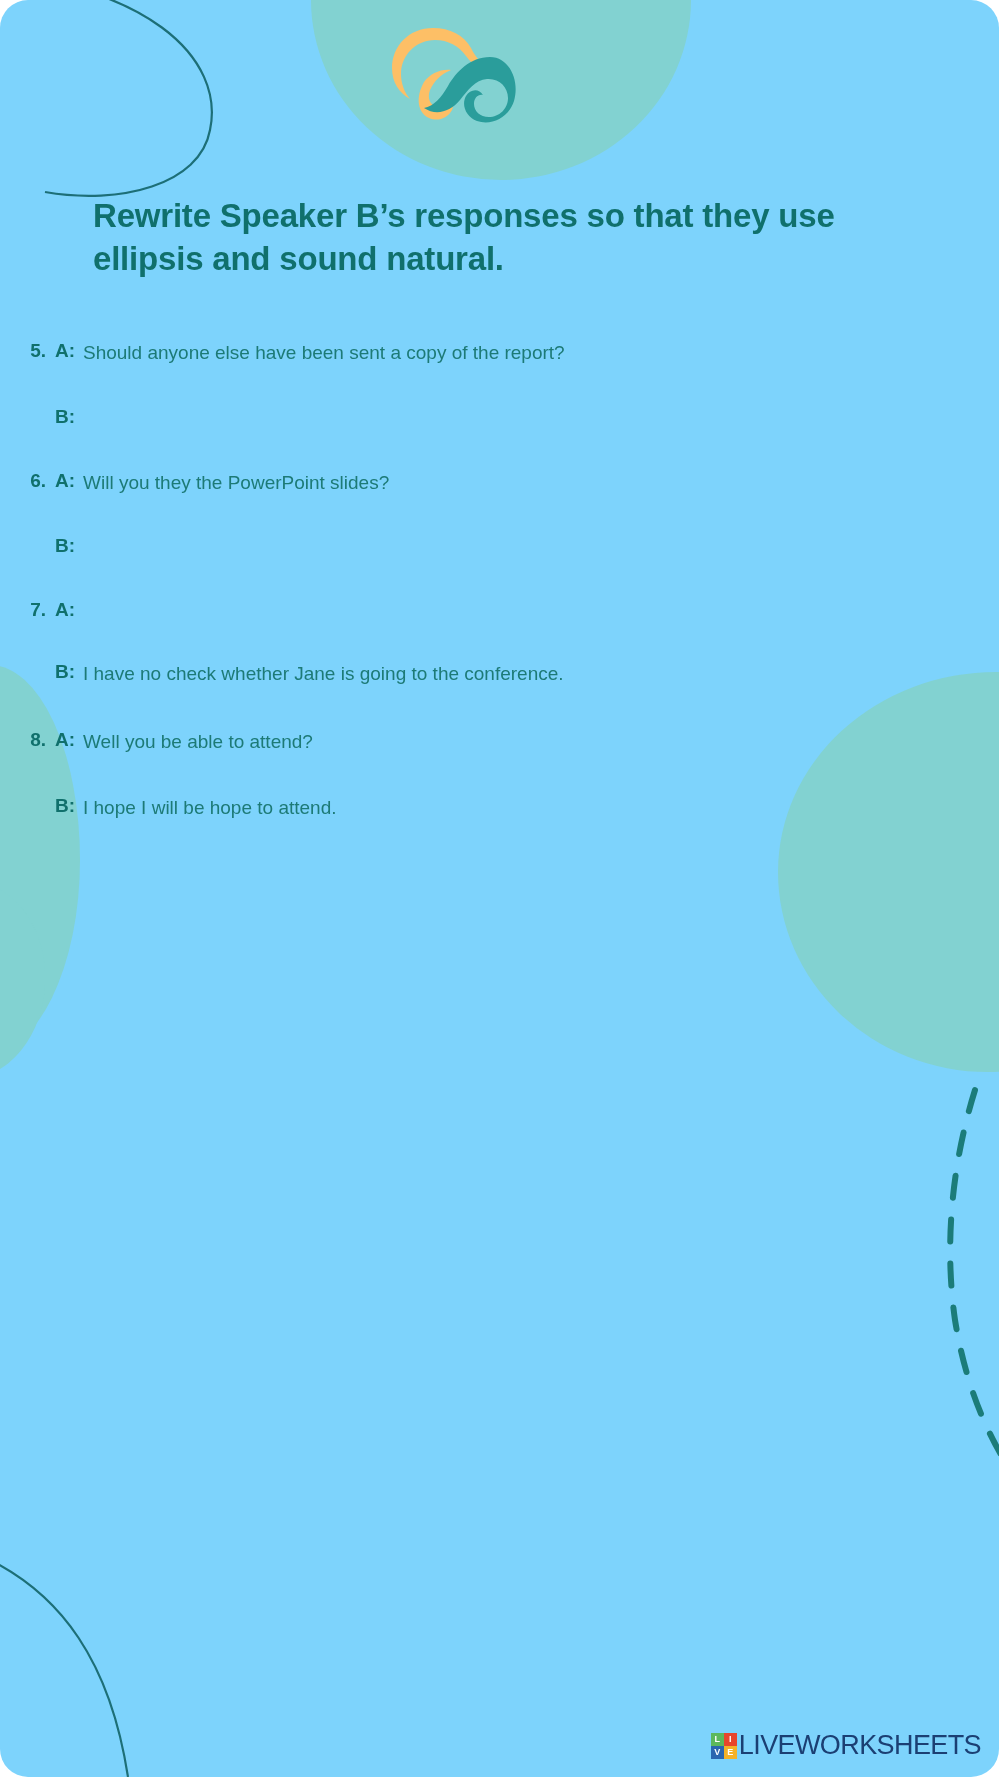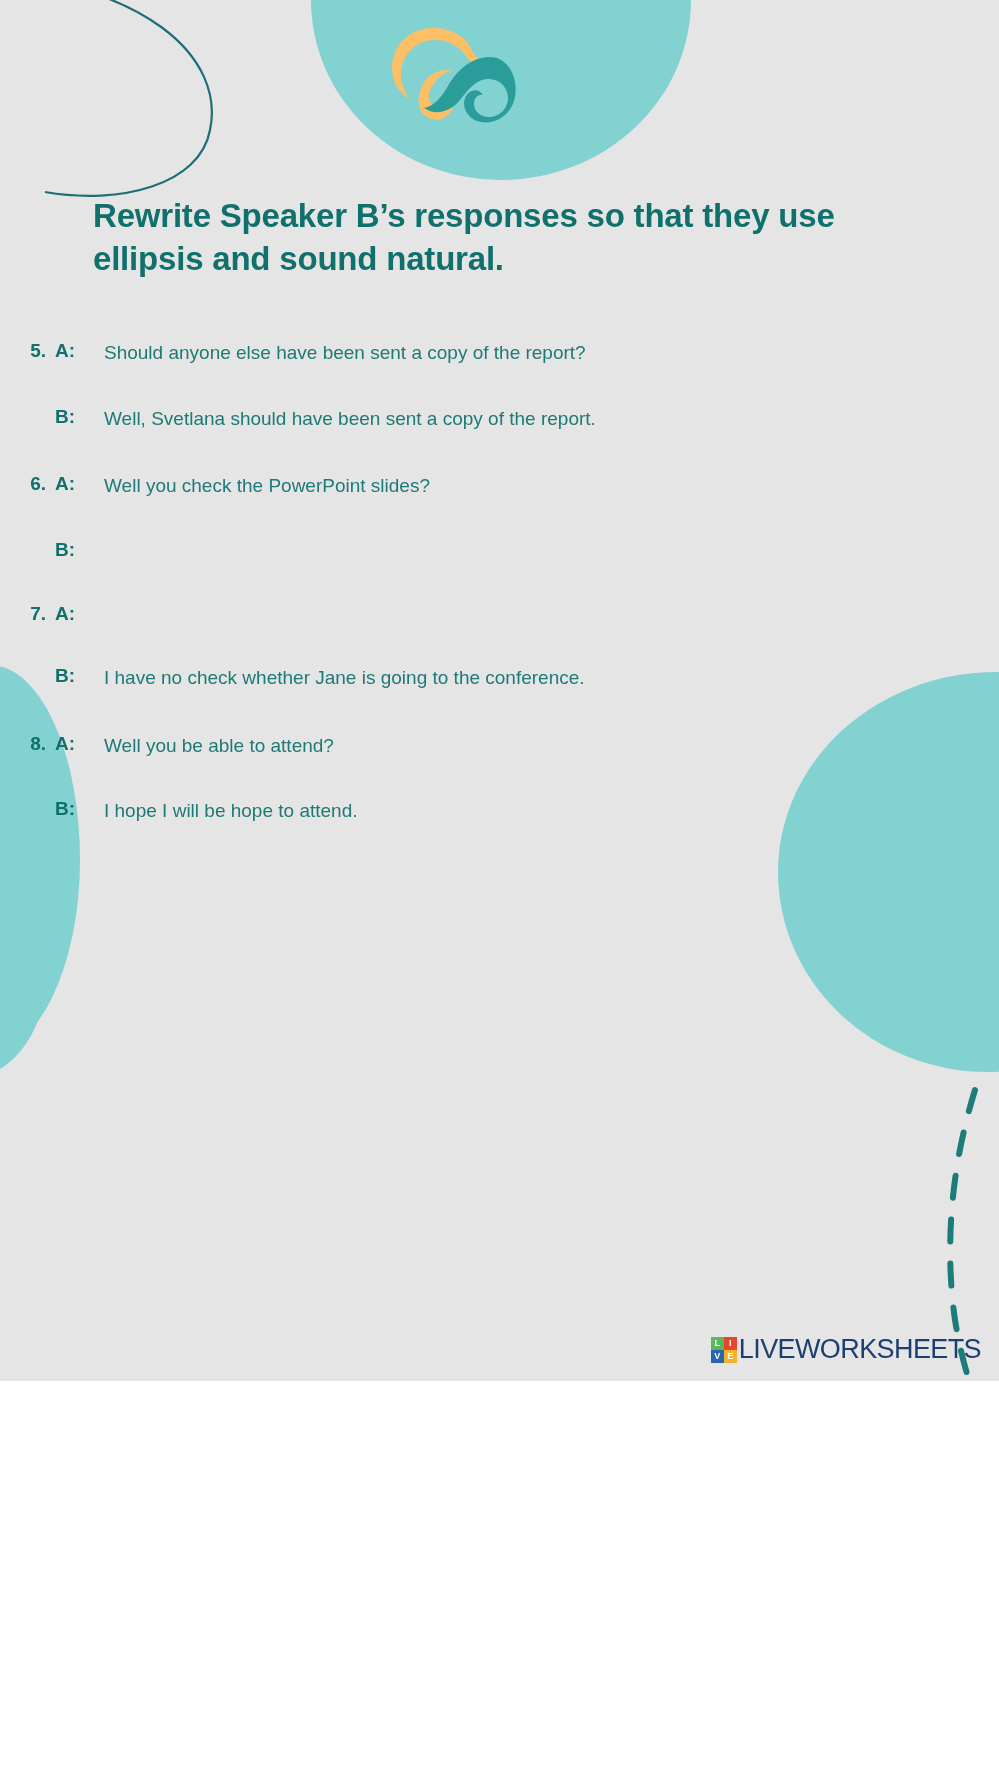--- a/index.html
+++ b/index.html
@@ -6,23 +6,24 @@
     margin: 0;
     padding: 0;
     background: #ffffff;
   }
   body {
     font-family: "Liberation Sans", sans-serif;
   }
   .page {
     position: relative;
     width: 999px;
-    height: 1381px;
+    height: 1777px;
     overflow: hidden;
-    background: #e5e5e5;
+    background: #7dd3fc;
+    border-radius: 28px;
   }
 
   
   .deco { position: absolute; pointer-events: none; }
 
   .top-dome {
     left: 311px;
     top: -160px;
     width: 380px;
     height: 340px;
@@ -132,21 +133,20 @@
     min-width: 22px;
   }
 
   .q-text {
     flex: 1 1 auto;
     font-size: 19px;
     line-height: 1.35;
     color: #1d7a76;
     font-weight: normal;
     max-width: 660px;
-    margin-left: 21px;
   }
 
   
   .footer {
     position: absolute;
     right: 18px;
     bottom: 16px;
     display: flex;
     align-items: center;
   }
@@ -217,29 +217,28 @@
 
       <div class="q-item">
         <div class="q-row">
           <div class="q-num">5.</div>
           <div class="q-speaker">A:</div>
           <div class="q-text">Should anyone else have been sent a copy of the report?</div>
         </div>
         <div class="q-row">
           <div class="q-num blank">.</div>
           <div class="q-speaker">B:</div>
-          <div class="q-text">Well, Svetlana should have been sent a copy of the report.</div>
         </div>
       </div>
 
       <div class="q-item">
         <div class="q-row">
           <div class="q-num">6.</div>
           <div class="q-speaker">A:</div>
-          <div class="q-text">Well you check the PowerPoint slides?</div>
+          <div class="q-text">Will you they the PowerPoint slides?</div>
         </div>
         <div class="q-row">
           <div class="q-num blank">.</div>
           <div class="q-speaker">B:</div>
         </div>
       </div>
 
       <div class="q-item">
         <div class="q-row">
           <div class="q-num">7.</div>

